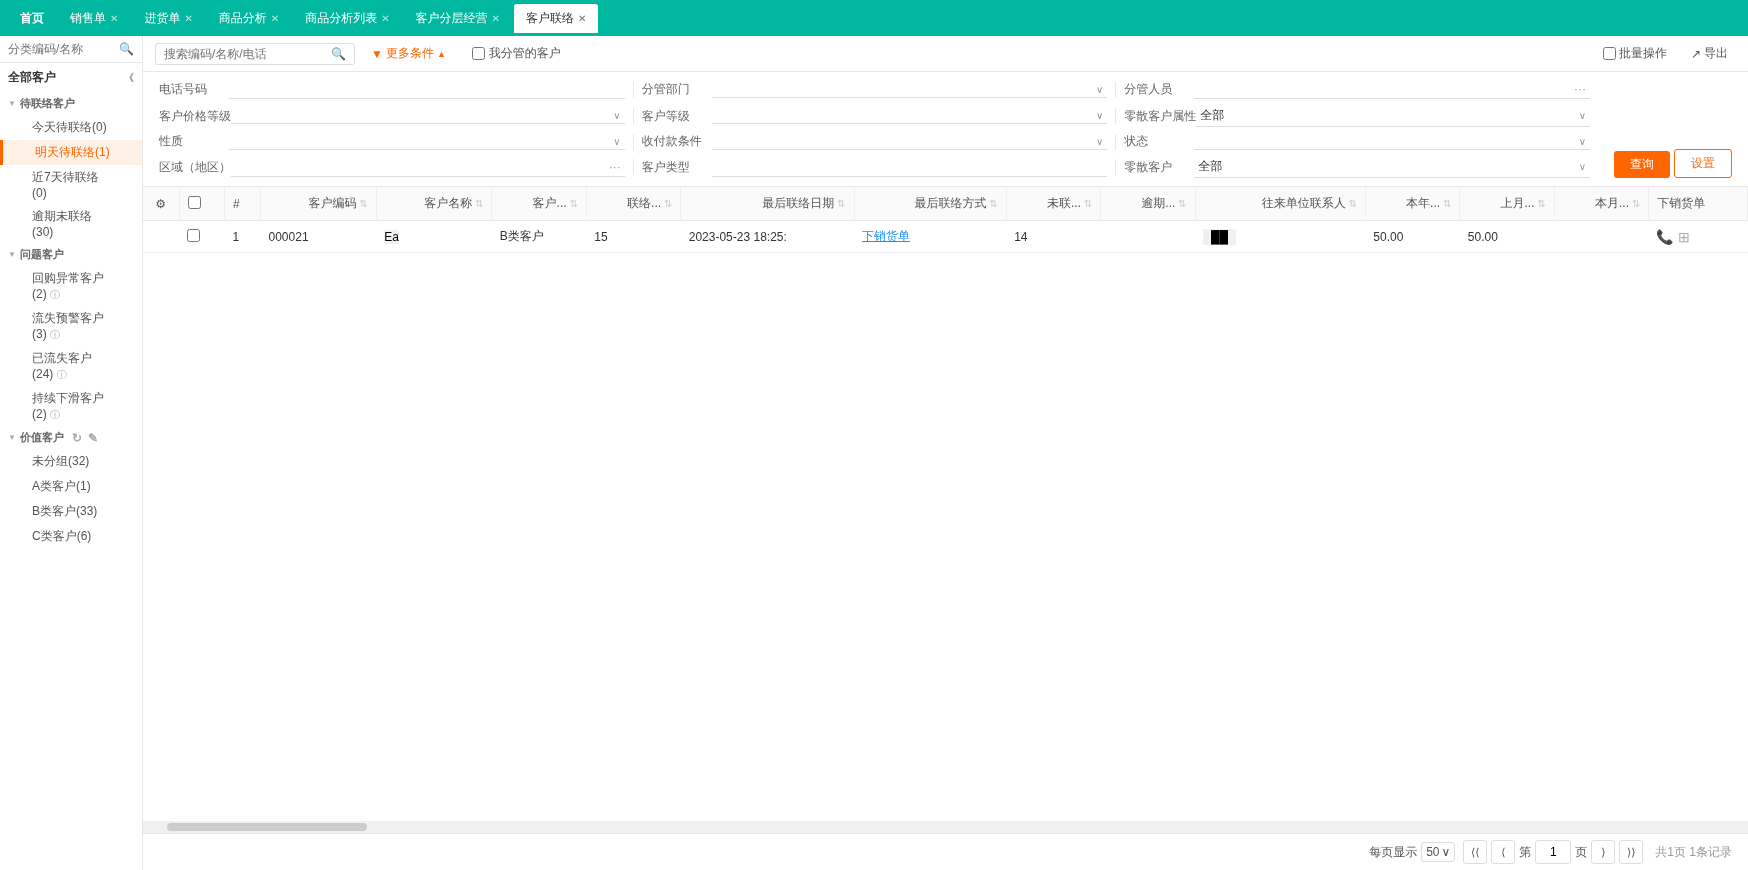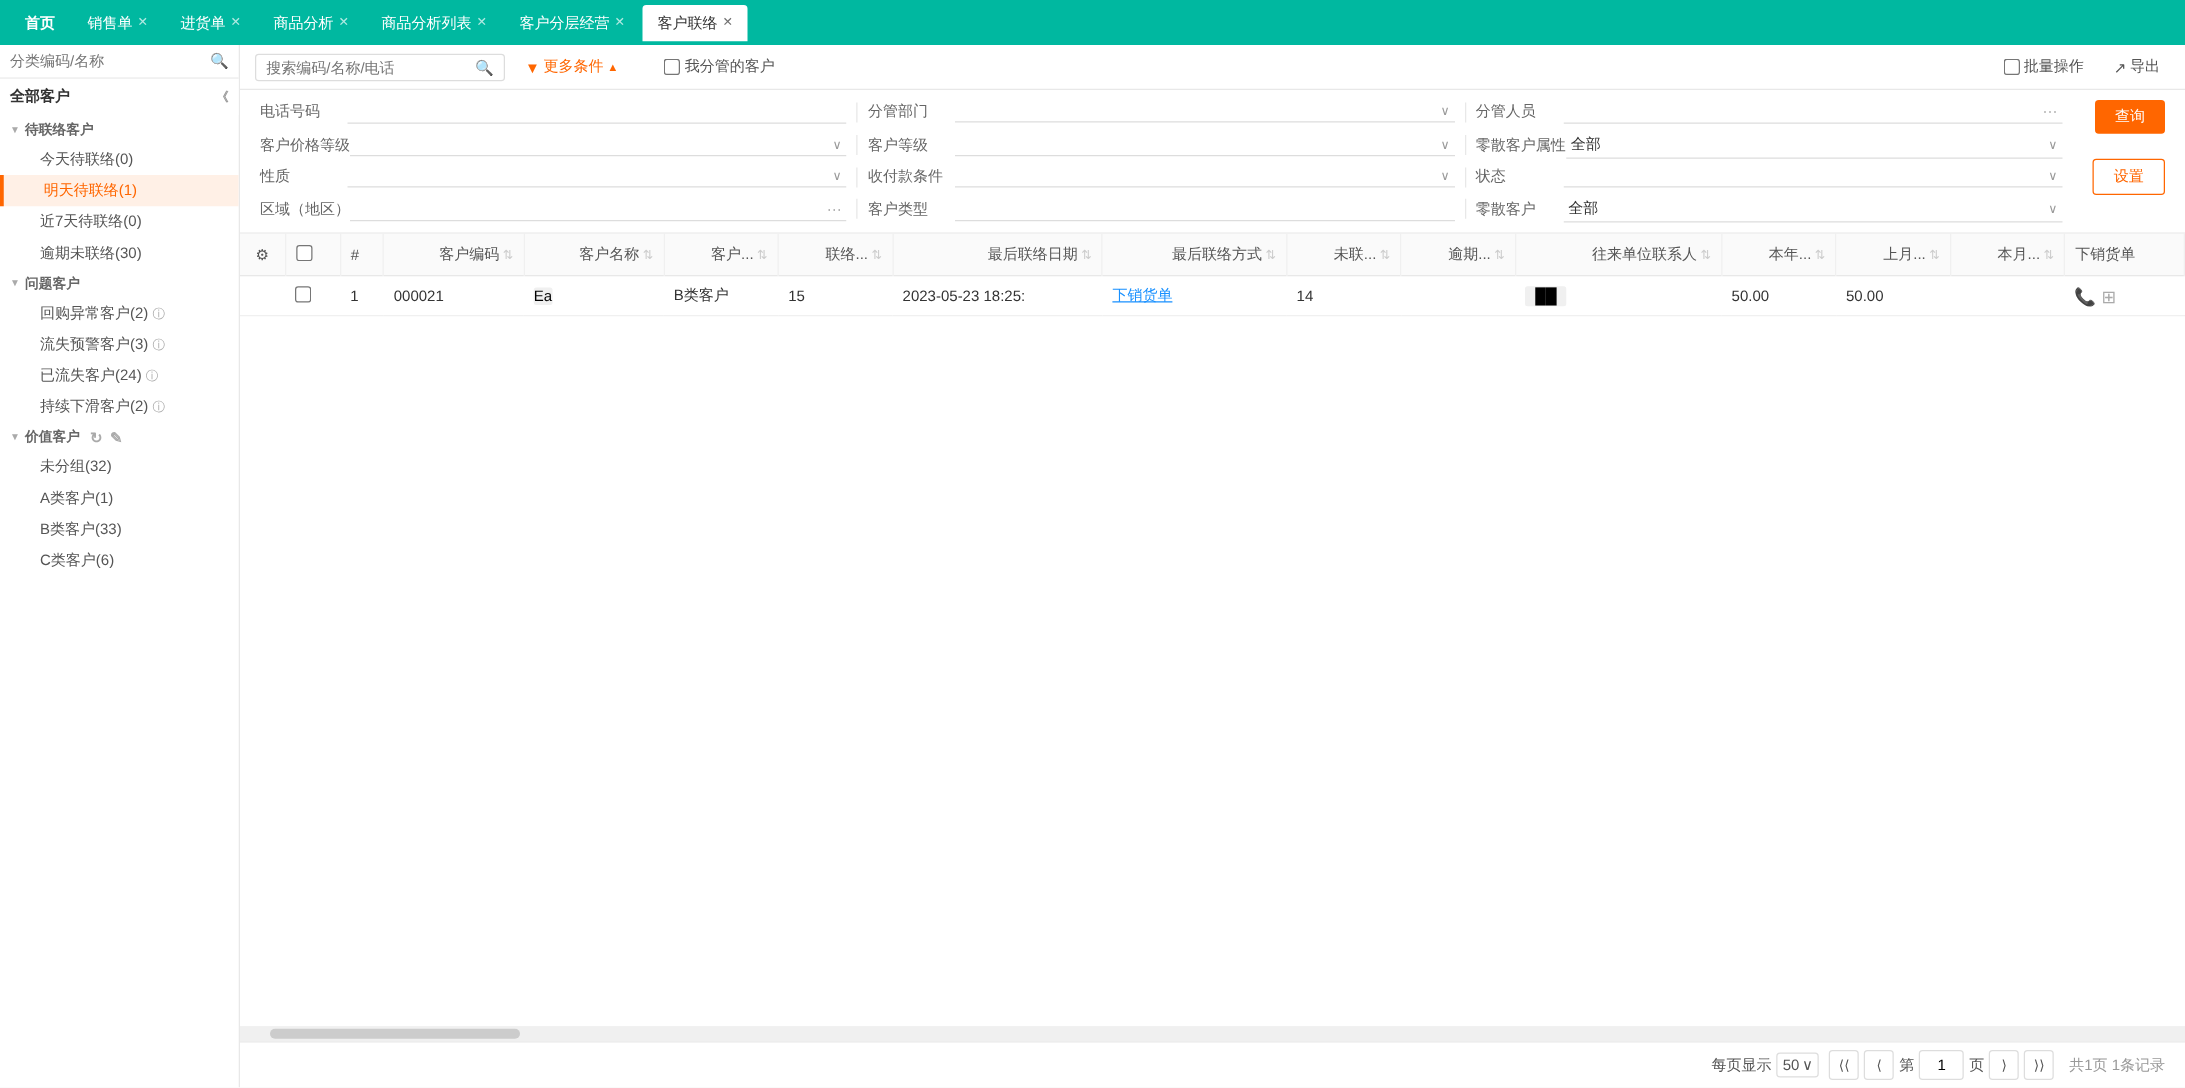--- a/index.html
+++ b/index.html
@@ -30,21 +30,21 @@
     .nav-item.home { background: transparent; font-weight: bold; }
     
     
     .main-layout {
       display: flex;
       height: calc(100vh - 36px);
     }
     
     
     .sidebar {
-      width: 192px;
+      width: 143px;
       background: #fff;
       border-right: 1px solid #e8e8e8;
       overflow-y: auto;
       flex-shrink: 0;
     }
     .sidebar-search {
       display: flex;
       align-items: center;
       padding: 6px 8px;
       border-bottom: 1px solid #e8e8e8;
@@ -126,21 +126,21 @@
       cursor: pointer;
       padding: 3px 8px;
       font-size: 12px;
     }
     .my-customers-check {
       display: flex;
       align-items: center;
       gap: 4px;
       color: #555;
       cursor: pointer;
-      margin-left: 20px;
+      margin-left: 10px;
     }
     .filter-actions {
       margin-left: auto;
       display: flex;
       align-items: center;
       gap: 8px;
     }
     .batch-btn, .export-btn {
       display: flex;
       align-items: center;
@@ -224,23 +224,23 @@
       border: 1px solid #ff6600;
       border-radius: 3px;
       padding: 5px 16px;
       cursor: pointer;
       font-size: 12px;
       white-space: nowrap;
       margin-top: 4px;
     }
     .query-settings-wrap {
       display: flex;
-      flex-direction: column;
+      flex-direction: row;
       align-items: flex-end;
-      gap: 16px;
+      gap: 4px;
       margin-left: 8px;
     }
     
     
     .table-wrap {
       flex: 1;
       overflow: auto;
       background: #fff;
       margin: 0;
     }

